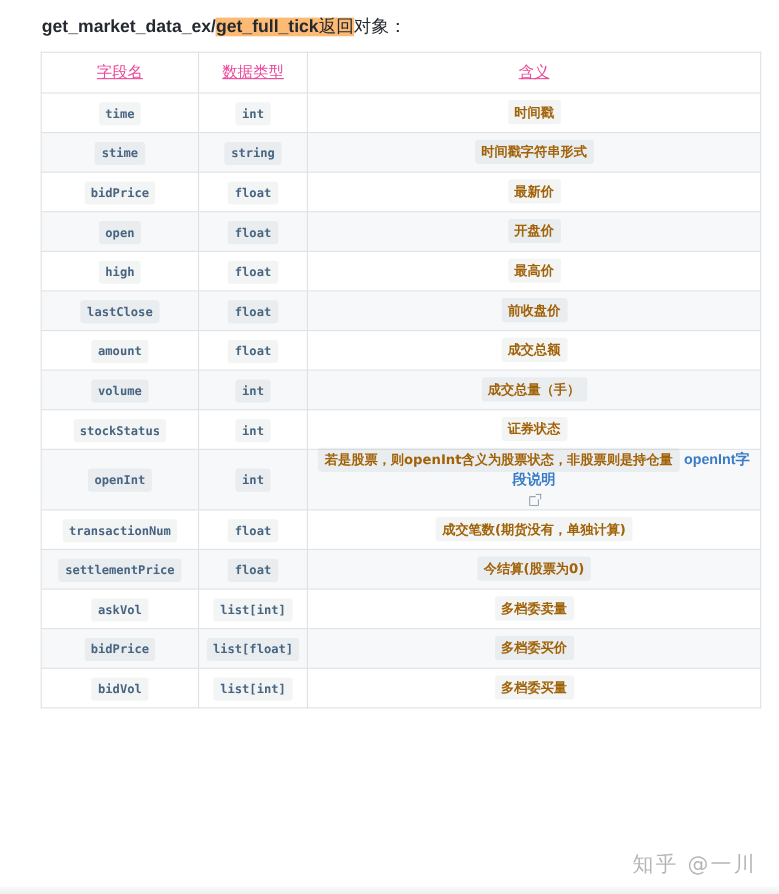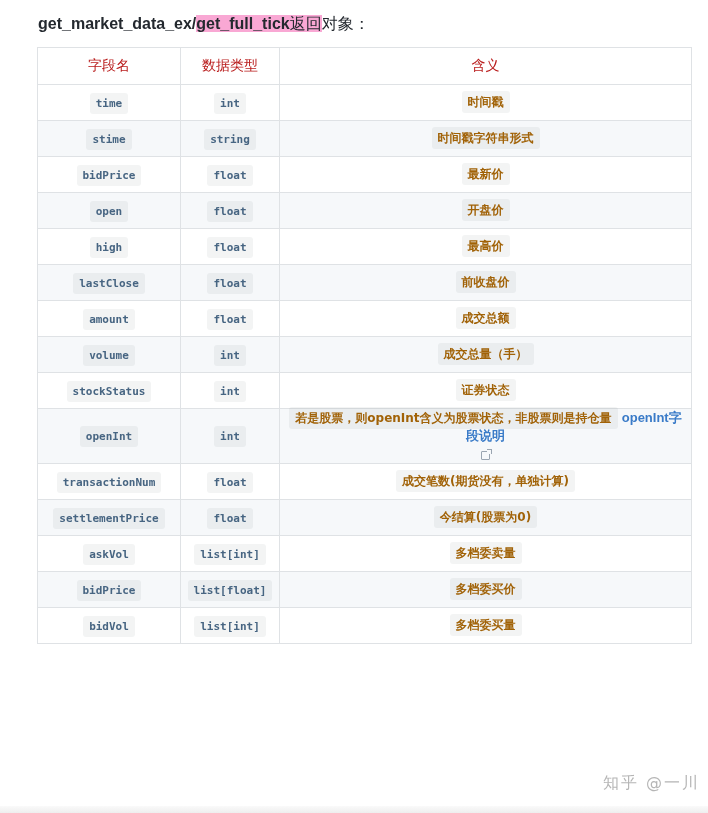--- a/index.html
+++ b/index.html
@@ -9,21 +9,21 @@
     font-family: "DejaVu Sans", "Liberation Sans", sans-serif;
     color: #333;
     position: relative;
   }
   .heading {
     position: absolute; left: 38px; top: 14px;
     font-family: "Liberation Sans", "DejaVu Sans", sans-serif;
     font-size: 16px; font-weight: bold; color: #24292f;
     white-space: nowrap; letter-spacing: 0;
   }
-  .heading .hl { background: #f9a8d4; }
+  .heading .hl { background: #fdba74; }
   .heading .normal { font-weight: normal; }
   table {
     position: absolute; left: 37px; top: 47px;
     width: 654px;
     border-collapse: collapse;
     table-layout: fixed;
     font-size: 12px;
   }
   col.c1 { width: 143px; }
   col.c2 { width: 99px; }
@@ -31,22 +31,23 @@
   th, td {
     border: 1px solid #dfe2e5;
     text-align: center;
     vertical-align: middle;
     padding: 0 6px;
     height: 36px;
     box-sizing: border-box;
     font-weight: bold;
   }
   th {
-    font-weight: normal; font-size: 14px; color: #b91c1c; height: 37px;
+    font-weight: normal; font-size: 14px; color: #ec4899; height: 37px;
     background: #fff;
+    text-decoration: underline;
   }
   tbody tr:nth-child(even) td { background: #f6f8fa; }
   tbody tr:nth-child(odd) td { background: #ffffff; }
   code {
     font-family: "DejaVu Sans Mono", "Liberation Mono", monospace;
     font-size: 11px;
     color: #476582;
     background: rgba(27,31,35,0.05);
     padding: 4px 6px;
     border-radius: 3px;
@@ -66,22 +67,22 @@
     display: inline-block; width: 7px; height: 7px;
     border: 1px solid #9aa5b1; border-radius: 1px; position: relative;
     margin-top: 6px;
   }
   .ext-icon::after {
     content: ""; position: absolute; right: -3px; top: -3px;
     width: 4px; height: 4px; border-top: 1px solid #9aa5b1; border-right: 1px solid #9aa5b1;
     background: #f6f8fa;
   }
   .watermark {
-    position: absolute; right: 8px; top: 773px;
-    font-size: 16px; color: rgba(120,120,120,0.55);
+    position: absolute; right: 20px; top: 773px;
+    font-size: 19px; color: rgba(120,120,120,0.55);
     letter-spacing: 2px; white-space: nowrap;
   }
   .bottom-shade {
     position: absolute; left: 0; right: 0; top: 806px; height: 7px;
     background: linear-gradient(#fafafa, #eeeeee);
   }
 </style>
 </head>
 <body>
 

